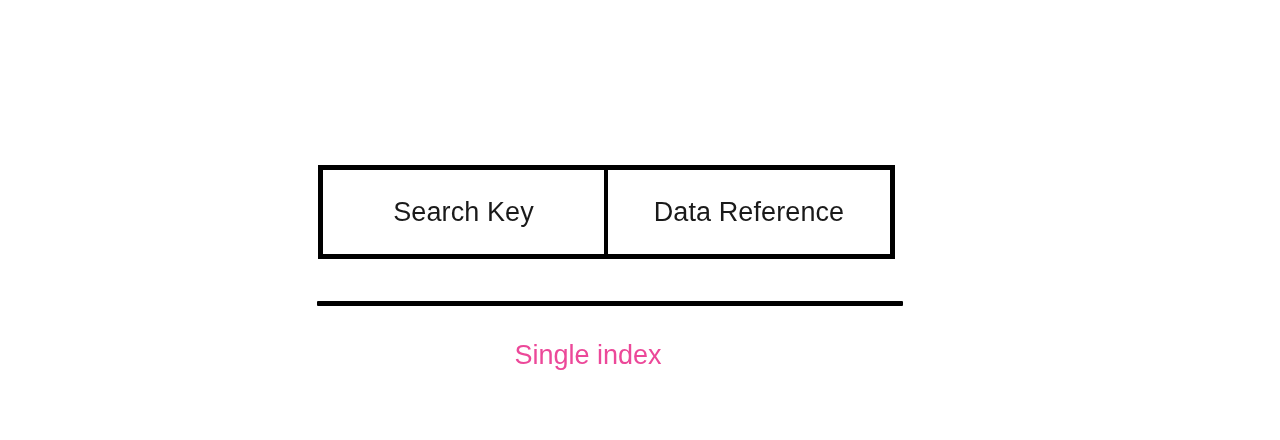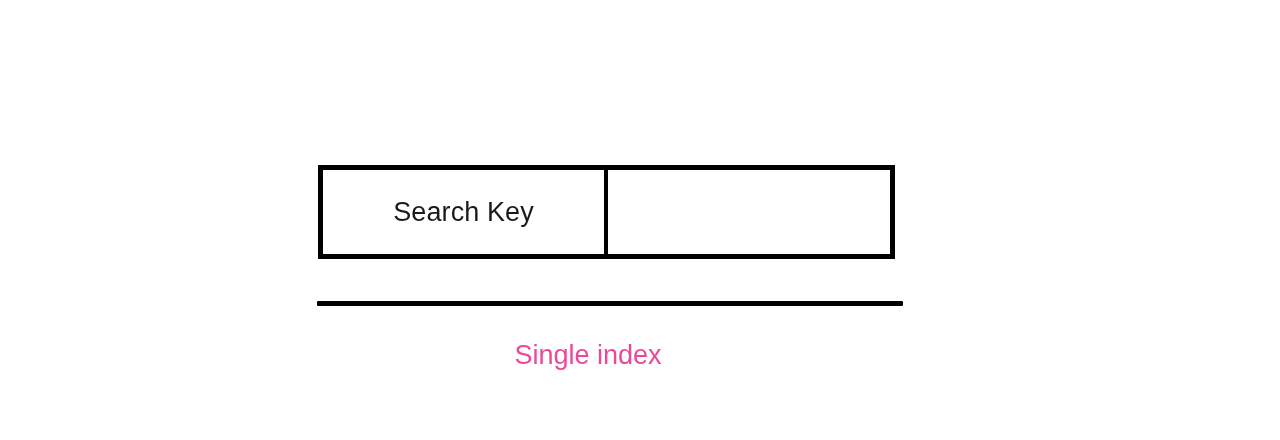--- a/index.html
+++ b/index.html
@@ -92,20 +92,23 @@
 <body>
 
 <div class="canvas">
 
   <div class="entry-box">
 
     <div class="entry-cell cell-search-key">
       <span class="cell-label">Search Key</span>
     </div>
 
+    <div class="entry-cell cell-data-reference">
+      <span class="cell-label">Data Reference</span>
+    </div>
 
   </div>
 
   <div class="span-rule"></div>
 
   <div class="caption">Single index</div>
 
 </div>
 
 </body></html>

